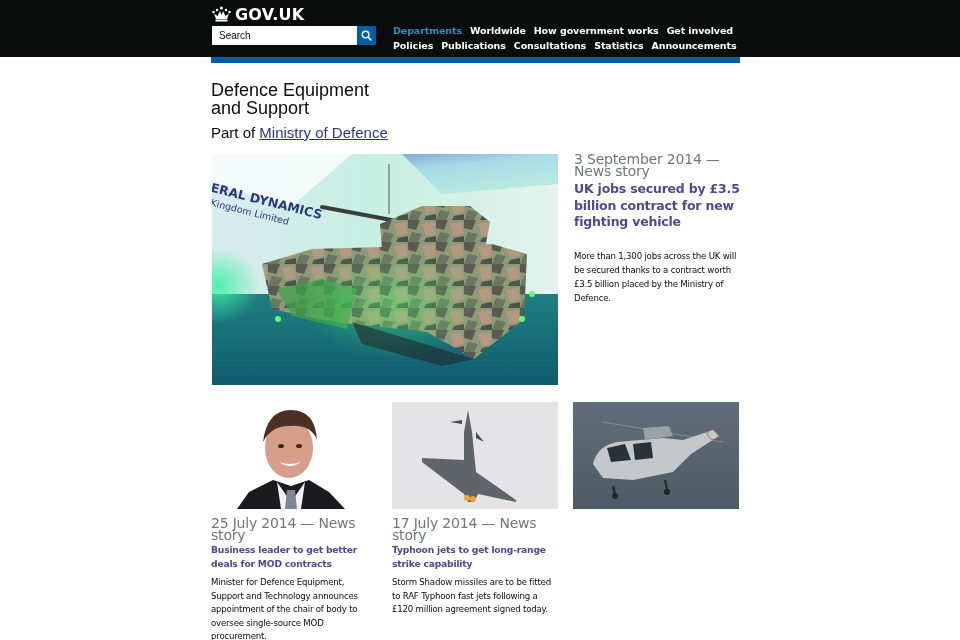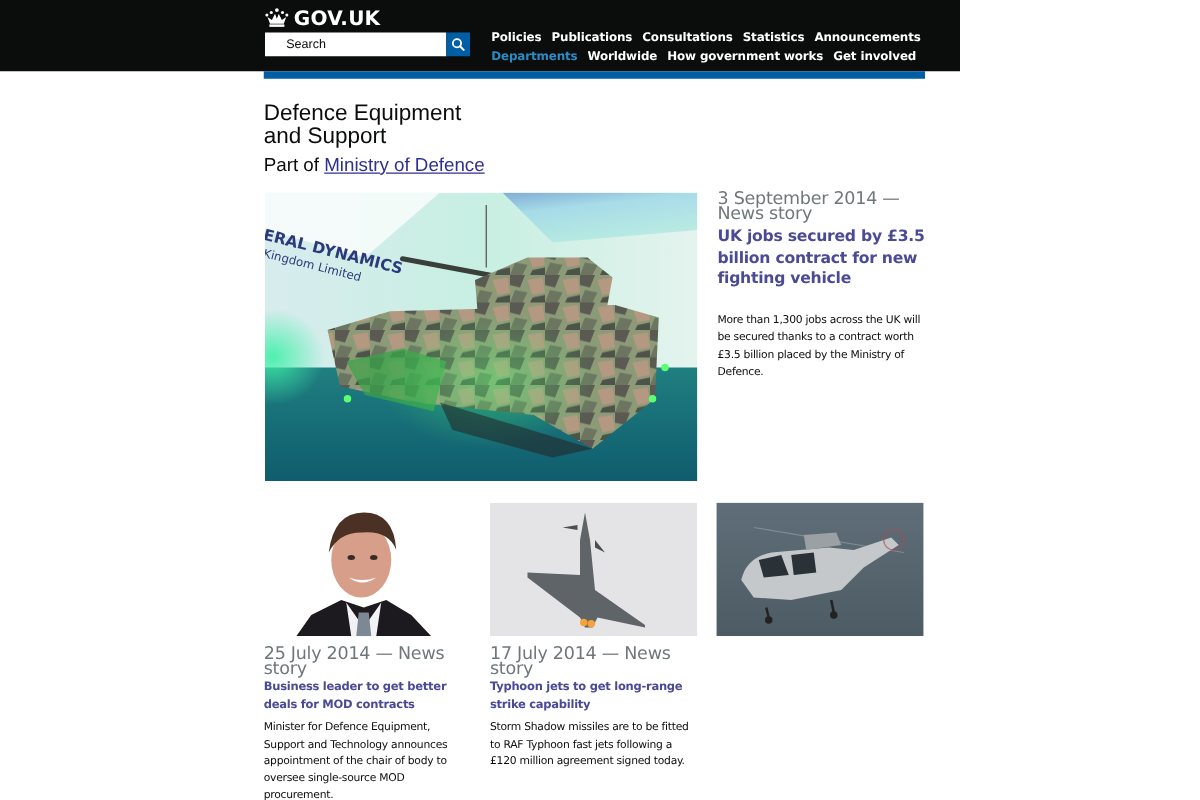--- a/index.html
+++ b/index.html
@@ -1,25 +1,25 @@
 <!DOCTYPE html>
 <html><head>
 <meta charset="utf-8">
 <style>
   * { box-sizing: border-box; margin: 0; padding: 0; }
   html, body { width: 960px; height: 640px; overflow: hidden; background: #ffffff; }
   body { font-family: "Liberation Sans", sans-serif; color: #0b0c0c; position: relative; }
 
-  .header { position: absolute; left: 0; top: 0; width: 768px; height: 57px; background: #0b0c0c; }
+  .header { position: absolute; left: 0; top: 0; width: 960px; height: 57px; background: #0b0c0c; }
   .logo { position: absolute; left: 212px; top: 5px; height: 18px; display: flex; align-items: center; color: #fff; }
   .logo .crown { width: 19px; height: 16px; margin-right: 4px; }
   .logo .logo-text { font-family: "DejaVu Sans", sans-serif; font-weight: bold; font-size: 16px; letter-spacing: 0.2px; }
 
   .search { position: absolute; left: 212px; top: 26px; width: 164px; height: 19px; display: flex; }
-  .search-input { width: 145px; height: 19px; background: #fff; border: none; outline: none; font-family: "Liberation Sans", sans-serif; font-size: 10px; padding: 0 17px; color: #0b0c0c; }
+  .search-input { width: 145px; height: 19px; background: #fff; border: none; outline: none; font-family: "Liberation Sans", sans-serif; font-size: 10px; padding: 0 7px; color: #0b0c0c; }
   .search-input::placeholder { color: #0b0c0c; }
   .search-btn { width: 19px; height: 19px; background: #1d70b8; background: #005ea5; border: none; display: flex; align-items: center; justify-content: center; }
 
   .nav { position: absolute; left: 393px; top: 24px; font-family: "DejaVu Sans", sans-serif; font-weight: bold; font-size: 9.5px; line-height: 14.5px; color: #fff; }
   .nav-row { display: flex; white-space: nowrap; }
   .nav-item { margin-right: 8px; color: #fff; text-decoration: none; letter-spacing: -0.1px; }
   .nav-item.active { color: #2b8cc4; }
 
   .blue-bar { position: absolute; left: 211px; top: 57px; width: 529px; height: 6px; background: #005ea5; }
 
@@ -63,31 +63,31 @@
     <button class="search-btn">
       <svg width="11" height="11" viewBox="0 0 12 12">
         <circle cx="5" cy="5" r="3.6" fill="none" stroke="#fff" stroke-width="1.6"></circle>
         <line x1="7.6" y1="7.6" x2="10.8" y2="10.8" stroke="#fff" stroke-width="1.8" stroke-linecap="round"></line>
       </svg>
     </button>
   </form>
 
   <nav class="nav">
     <div class="nav-row">
+      <a class="nav-item active">Departments</a>
+      <a class="nav-item">Worldwide</a>
+      <a class="nav-item">How government works</a>
+      <a class="nav-item">Get involved</a>
+    </div>
+    <div class="nav-row">
       <a class="nav-item">Policies</a>
       <a class="nav-item">Publications</a>
       <a class="nav-item">Consultations</a>
       <a class="nav-item">Statistics</a>
       <a class="nav-item">Announcements</a>
-    </div>
-    <div class="nav-row">
-      <a class="nav-item active">Departments</a>
-      <a class="nav-item">Worldwide</a>
-      <a class="nav-item">How government works</a>
-      <a class="nav-item">Get involved</a>
     </div>
   </nav>
 </div>
 
 <div class="blue-bar"></div>
 
 <h1 class="org-title">
   <span>Defence Equipment</span><br>
   <span>and Support</span>
 </h1>

